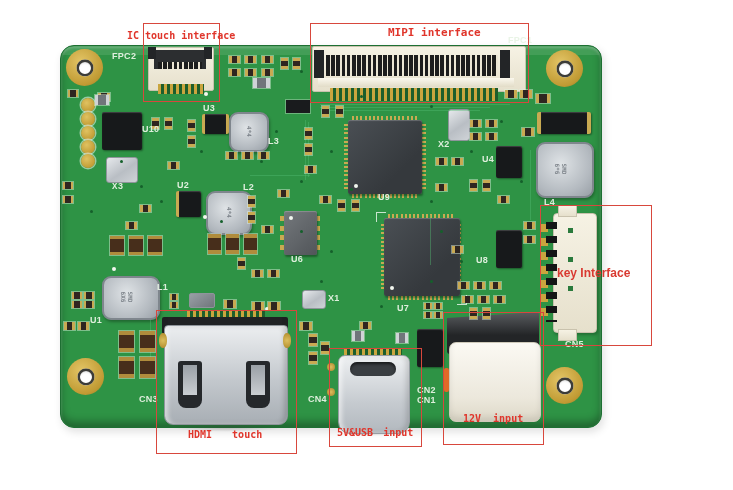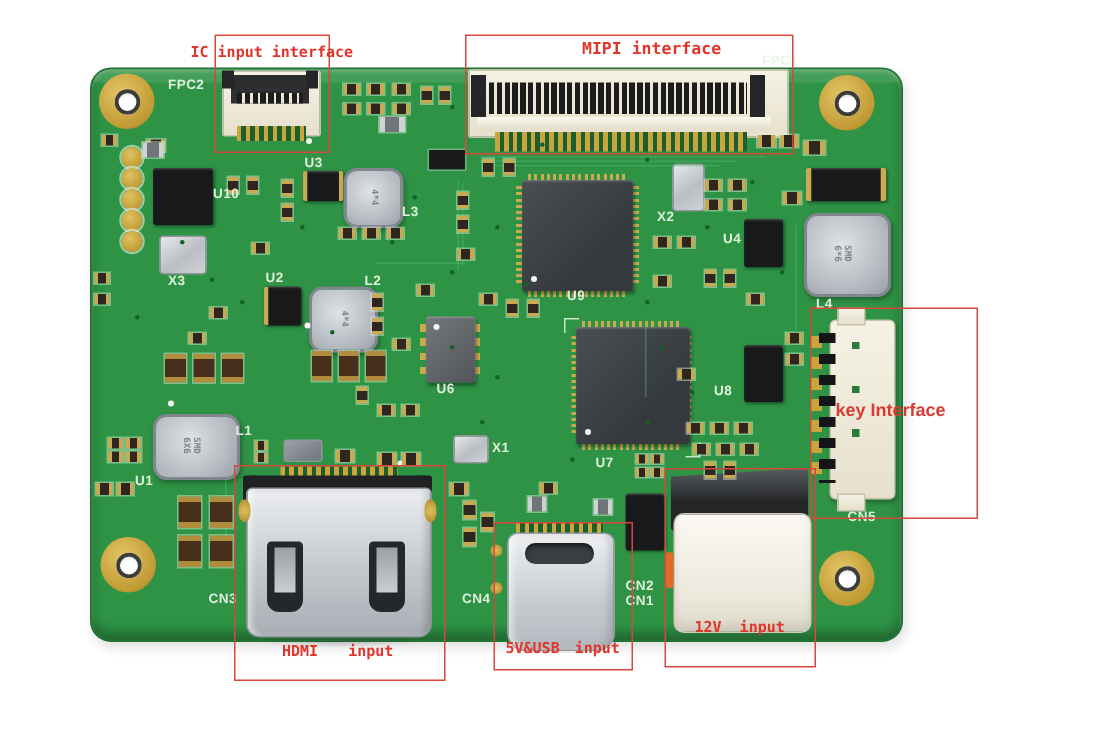--- a/index.html
+++ b/index.html
@@ -188,21 +188,21 @@
   <div class="silver" style="left:302px;top:290px;width:22px;height:17px;"></div>
   <div class="blackic" style="left:417px;top:329px;width:26px;height:38px;"></div>
   <div class="silver" style="left:189px;top:293px;width:24px;height:13px;border-radius:2px;background:linear-gradient(145deg,#9aa0a6,#6f757b);"></div>
 
   <div id="silk-layer">
       <div class="silk" style="left:112px;top:51px;">FPC2</div>
       <div class="silk" style="left:508px;top:35px;">FPC1</div>
       <div class="silk" style="left:203px;top:103px;">U3</div>
       <div class="silk" style="left:142px;top:124px;">U10</div>
       <div class="silk" style="left:268px;top:136px;">L3</div>
-      <div class="silk" style="left:112px;top:182px;">X3</div>
+      <div class="silk" style="left:112px;top:182px;font-family:Liberation Mono, monospace;">X3</div>
       <div class="silk" style="left:177px;top:180px;">U2</div>
       <div class="silk" style="left:243px;top:182px;">L2</div>
       <div class="silk" style="left:378px;top:192px;">U9</div>
       <div class="silk" style="left:438px;top:139px;">X2</div>
       <div class="silk" style="left:482px;top:154px;">U4</div>
       <div class="silk" style="left:291px;top:254px;">U6</div>
       <div class="silk" style="left:476px;top:255px;">U8</div>
       <div class="silk" style="left:397px;top:303px;">U7</div>
       <div class="silk" style="left:328px;top:293px;">X1</div>
       <div class="silk" style="left:90px;top:315px;">U1</div>
@@ -214,24 +214,24 @@
       <div class="silk" style="left:417px;top:395px;">CN1</div>
       <div class="silk" style="left:565px;top:339px;">CN5</div>
     </div>
   <div id="annotation-layer">
       <div class="rbox" style="left:143px;top:23px;width:75px;height:77px;"></div>
       <div class="rbox" style="left:310px;top:23px;width:217px;height:78px;"></div>
       <div class="rbox" style="left:540px;top:205px;width:110px;height:139px;"></div>
       <div class="rbox" style="left:156px;top:310px;width:139px;height:142px;"></div>
       <div class="rbox" style="left:329px;top:348px;width:91px;height:97px;"></div>
       <div class="rbox" style="left:443px;top:312px;width:99px;height:131px;"></div>
-      <div class="rlabel " style="left:127px;top:30px;">IC input interface</div>
+      <div class="rlabel " style="left:127px;top:30px;">IC touch interface</div>
       <div class="rlabel big" style="left:388px;top:26px;">MIPI interface</div>
       <div class="rlabel sans" style="left:557px;top:266px;">key Interface</div>
-      <div class="rlabel ws14" style="left:188px;top:429px;">HDMI input</div>
+      <div class="rlabel ws14" style="left:188px;top:429px;">HDMI touch</div>
       <div class="rlabel ws4" style="left:337px;top:427px;">5V&amp;USB input</div>
       <div class="rlabel ws6" style="left:463px;top:413px;">12V input</div>
     </div>
   <div id="decor-layer">
       <div class="trace" style="left:320px;top:104px;width:190px;height:1px;"></div>
       <div class="trace" style="left:320px;top:107px;width:170px;height:1px;"></div>
       <div class="trace" style="left:330px;top:110px;width:150px;height:1px;"></div>
       <div class="trace" style="left:305px;top:120px;width:1px;height:60px;"></div>
       <div class="trace" style="left:308px;top:122px;width:1px;height:55px;"></div>
       <div class="trace" style="left:530px;top:150px;width:1px;height:70px;"></div>

